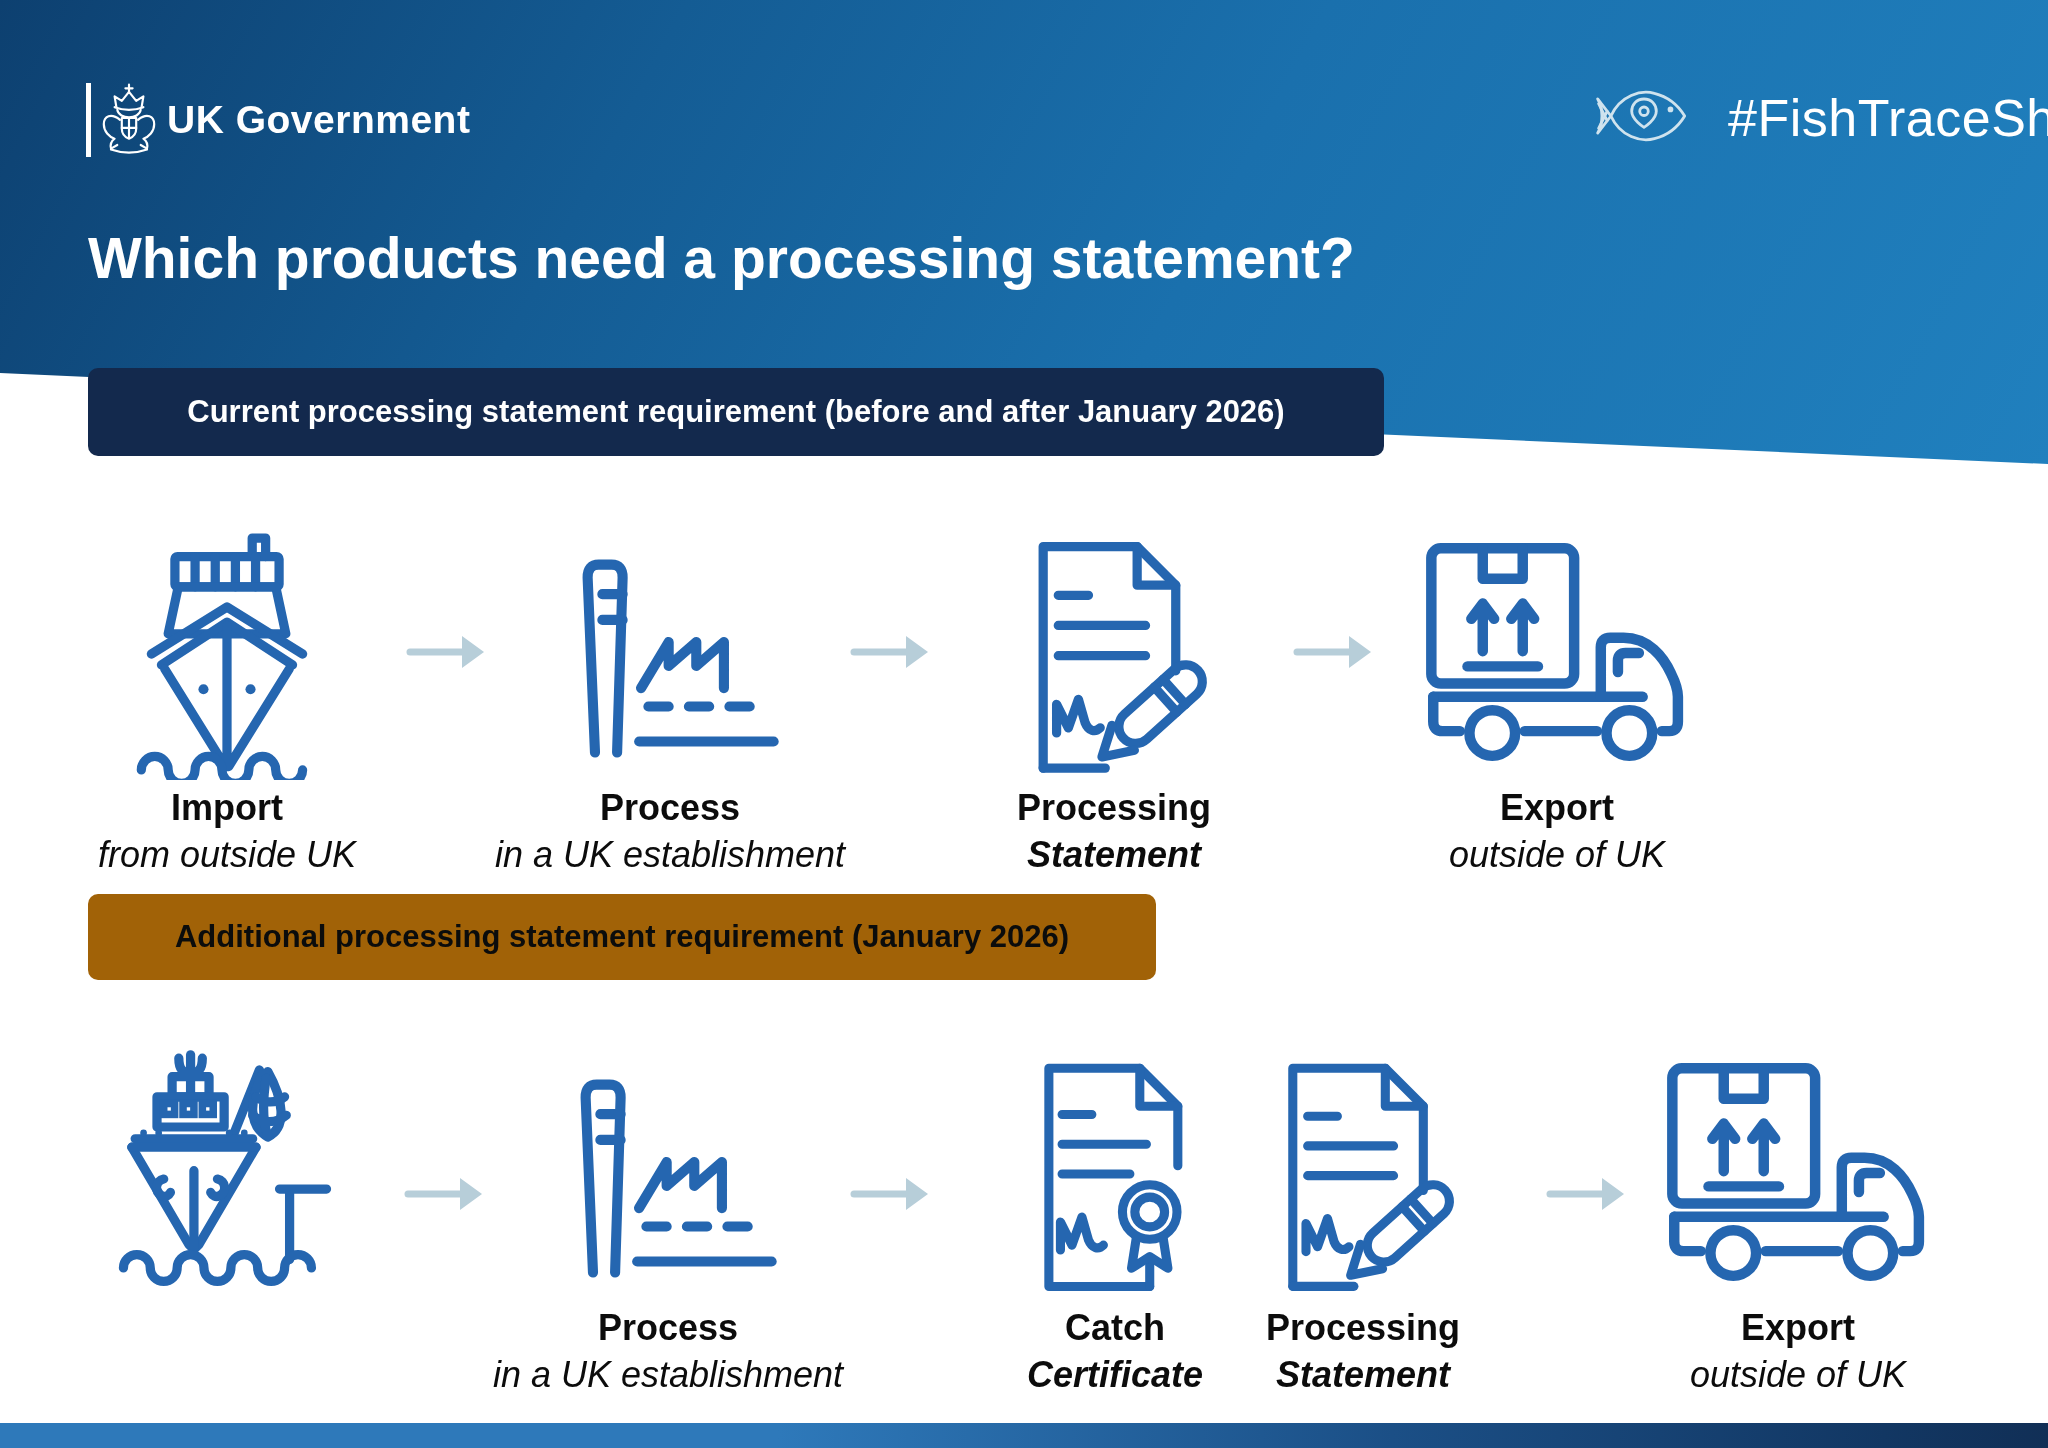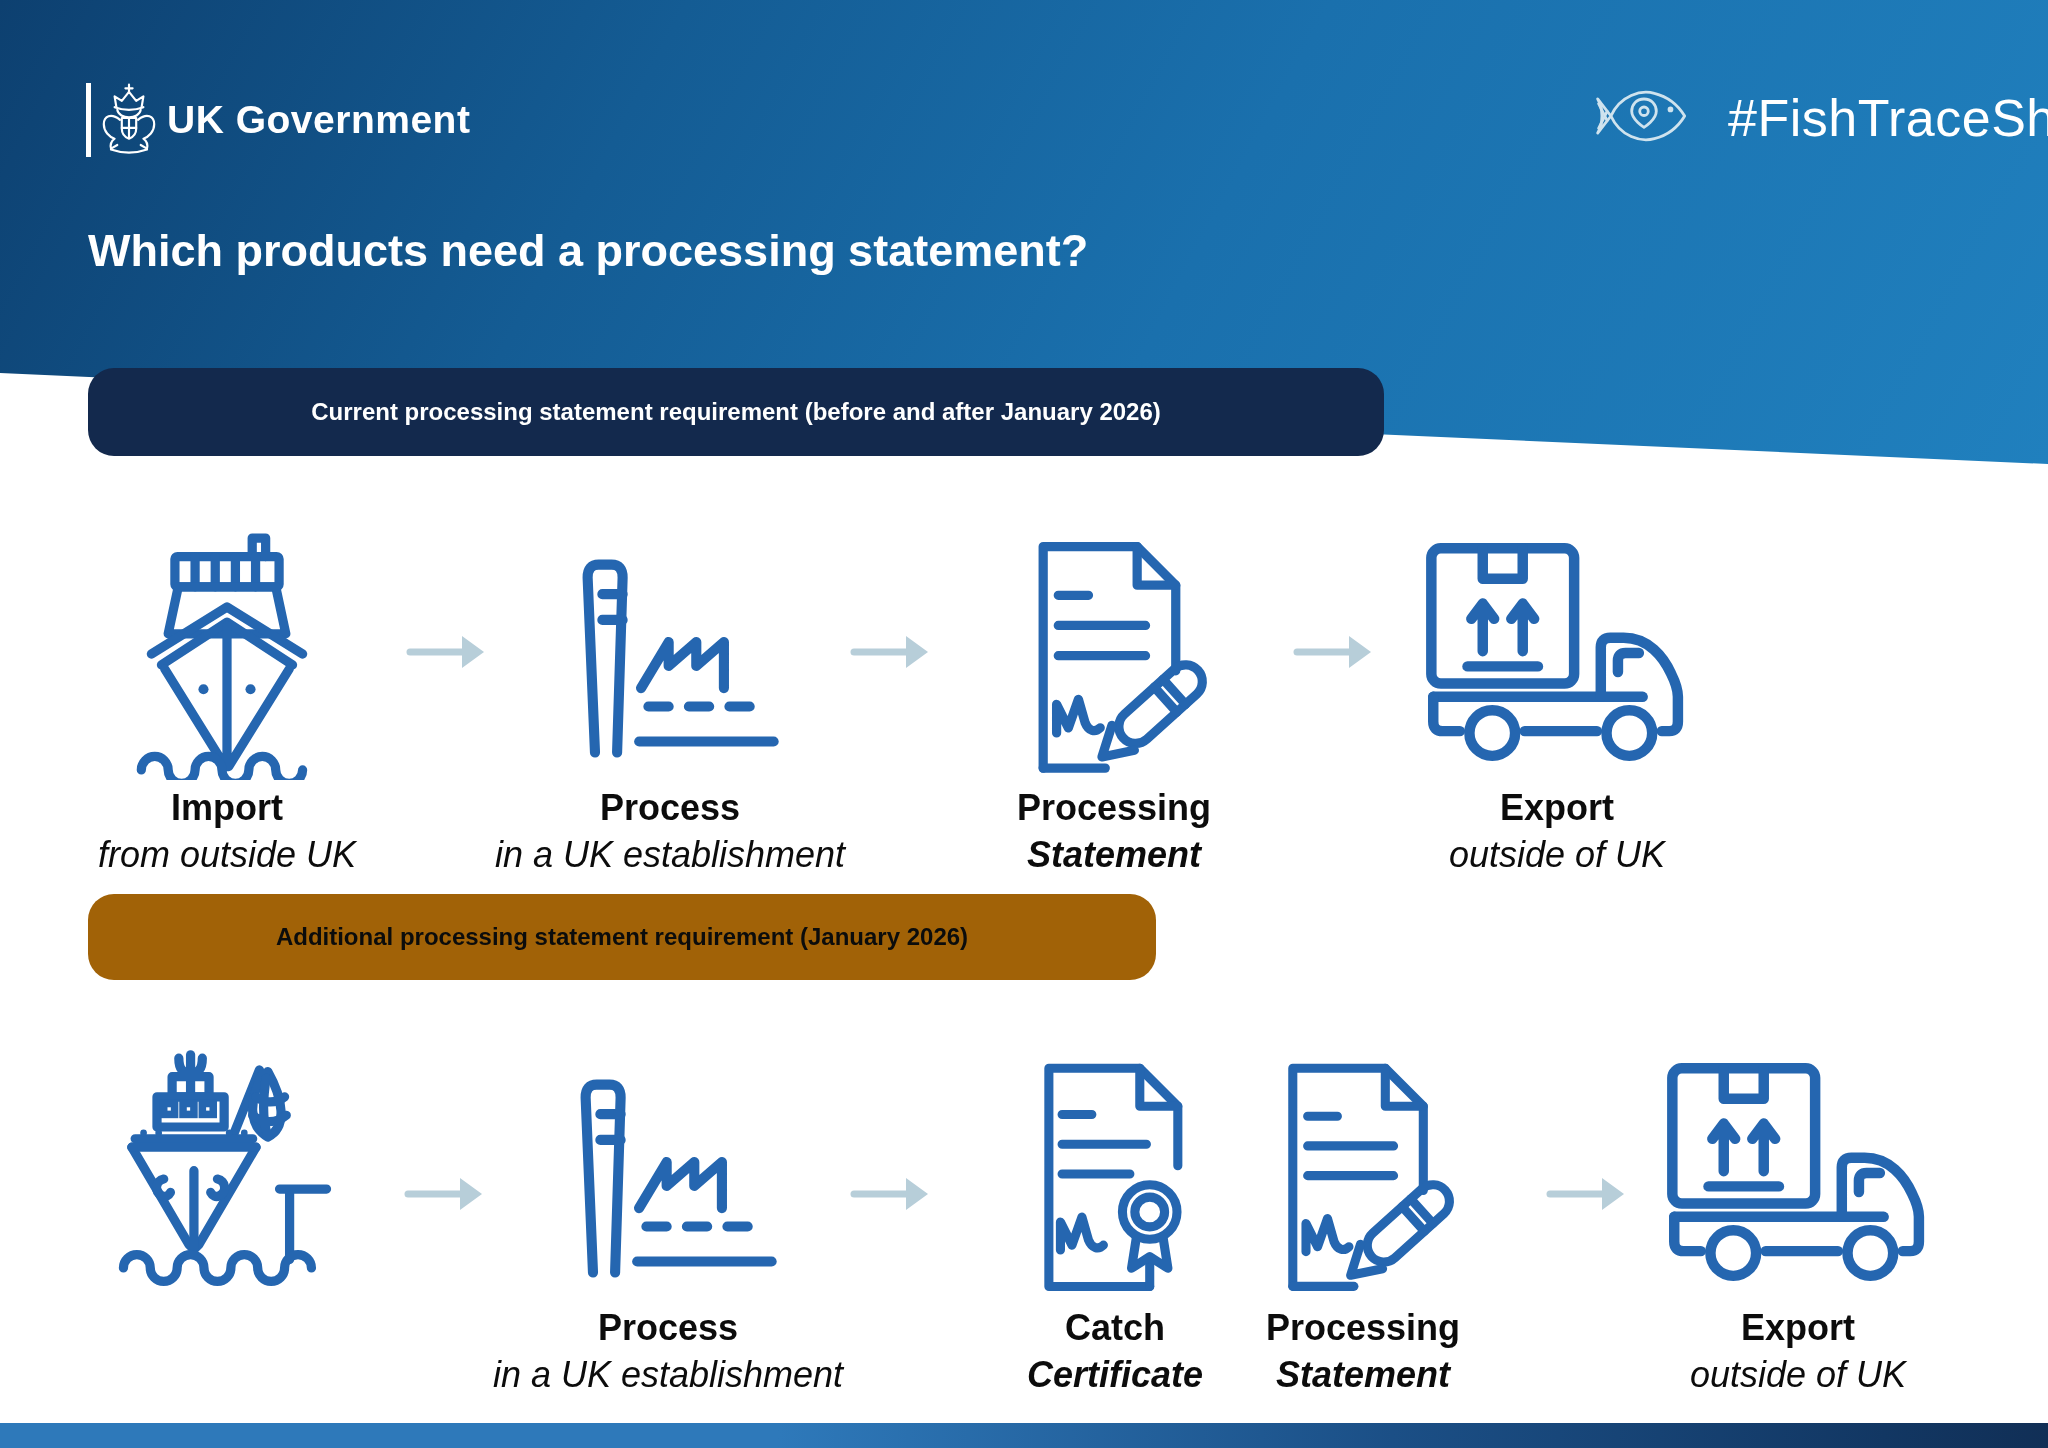--- a/index.html
+++ b/index.html
@@ -8,25 +8,25 @@
 
   
   .header-bg{position:absolute;left:0;top:0;width:2048px;height:470px;
     background:linear-gradient(118deg,#0d4070 0%,#145c94 30%,#1a70ad 58%,#2080be 100%);
     clip-path:polygon(0 0,2048px 0,2048px 464px,0 373px);}
   .logo-group{position:absolute;left:86px;top:82px;display:flex;align-items:center;gap:2px;height:76px;}
   .logo-bar{width:5px;height:74px;background:#ffffff;}
   .logo-text{color:#ffffff;font-size:39px;font-weight:700;letter-spacing:.5px;white-space:nowrap;}
   .campaign{position:absolute;left:1592px;top:78px;display:flex;align-items:center;gap:32px;height:80px;}
   .hashtag{color:#ffffff;font-size:52px;font-weight:400;letter-spacing:.5px;white-space:nowrap;}
-  .title{position:absolute;left:88px;top:225px;color:#ffffff;font-size:45px;font-weight:700;white-space:nowrap;text-align:right;}
+  .title{position:absolute;left:88px;top:225px;color:#ffffff;font-size:57px;font-weight:700;white-space:nowrap;text-align:right;}
 
   
   .banner{position:absolute;display:flex;align-items:center;justify-content:center;
-          border-radius:26px;font-weight:700;font-size:24px;white-space:nowrap;}
+          border-radius:10px;font-weight:700;font-size:31px;white-space:nowrap;}
   .banner-dark{left:88px;top:368px;width:1296px;height:88px;background:#13294d;color:#ffffff;}
   .banner-light{left:88px;top:894px;width:1068px;height:86px;background:#a16207;color:#0b0c0c;}
 
   
   .step{position:absolute;display:flex;flex-direction:column;align-items:center;}
   .icon-box{height:252px;display:flex;align-items:center;justify-content:center;}
   .label{margin-top:4px;text-align:center;color:#0c0c0c;font-size:36px;line-height:47px;white-space:nowrap;}
   .label .l1{font-weight:700;}
   .label .l2{font-weight:400;font-style:italic;}
   .label.sub-bold .l2{font-weight:700;}

